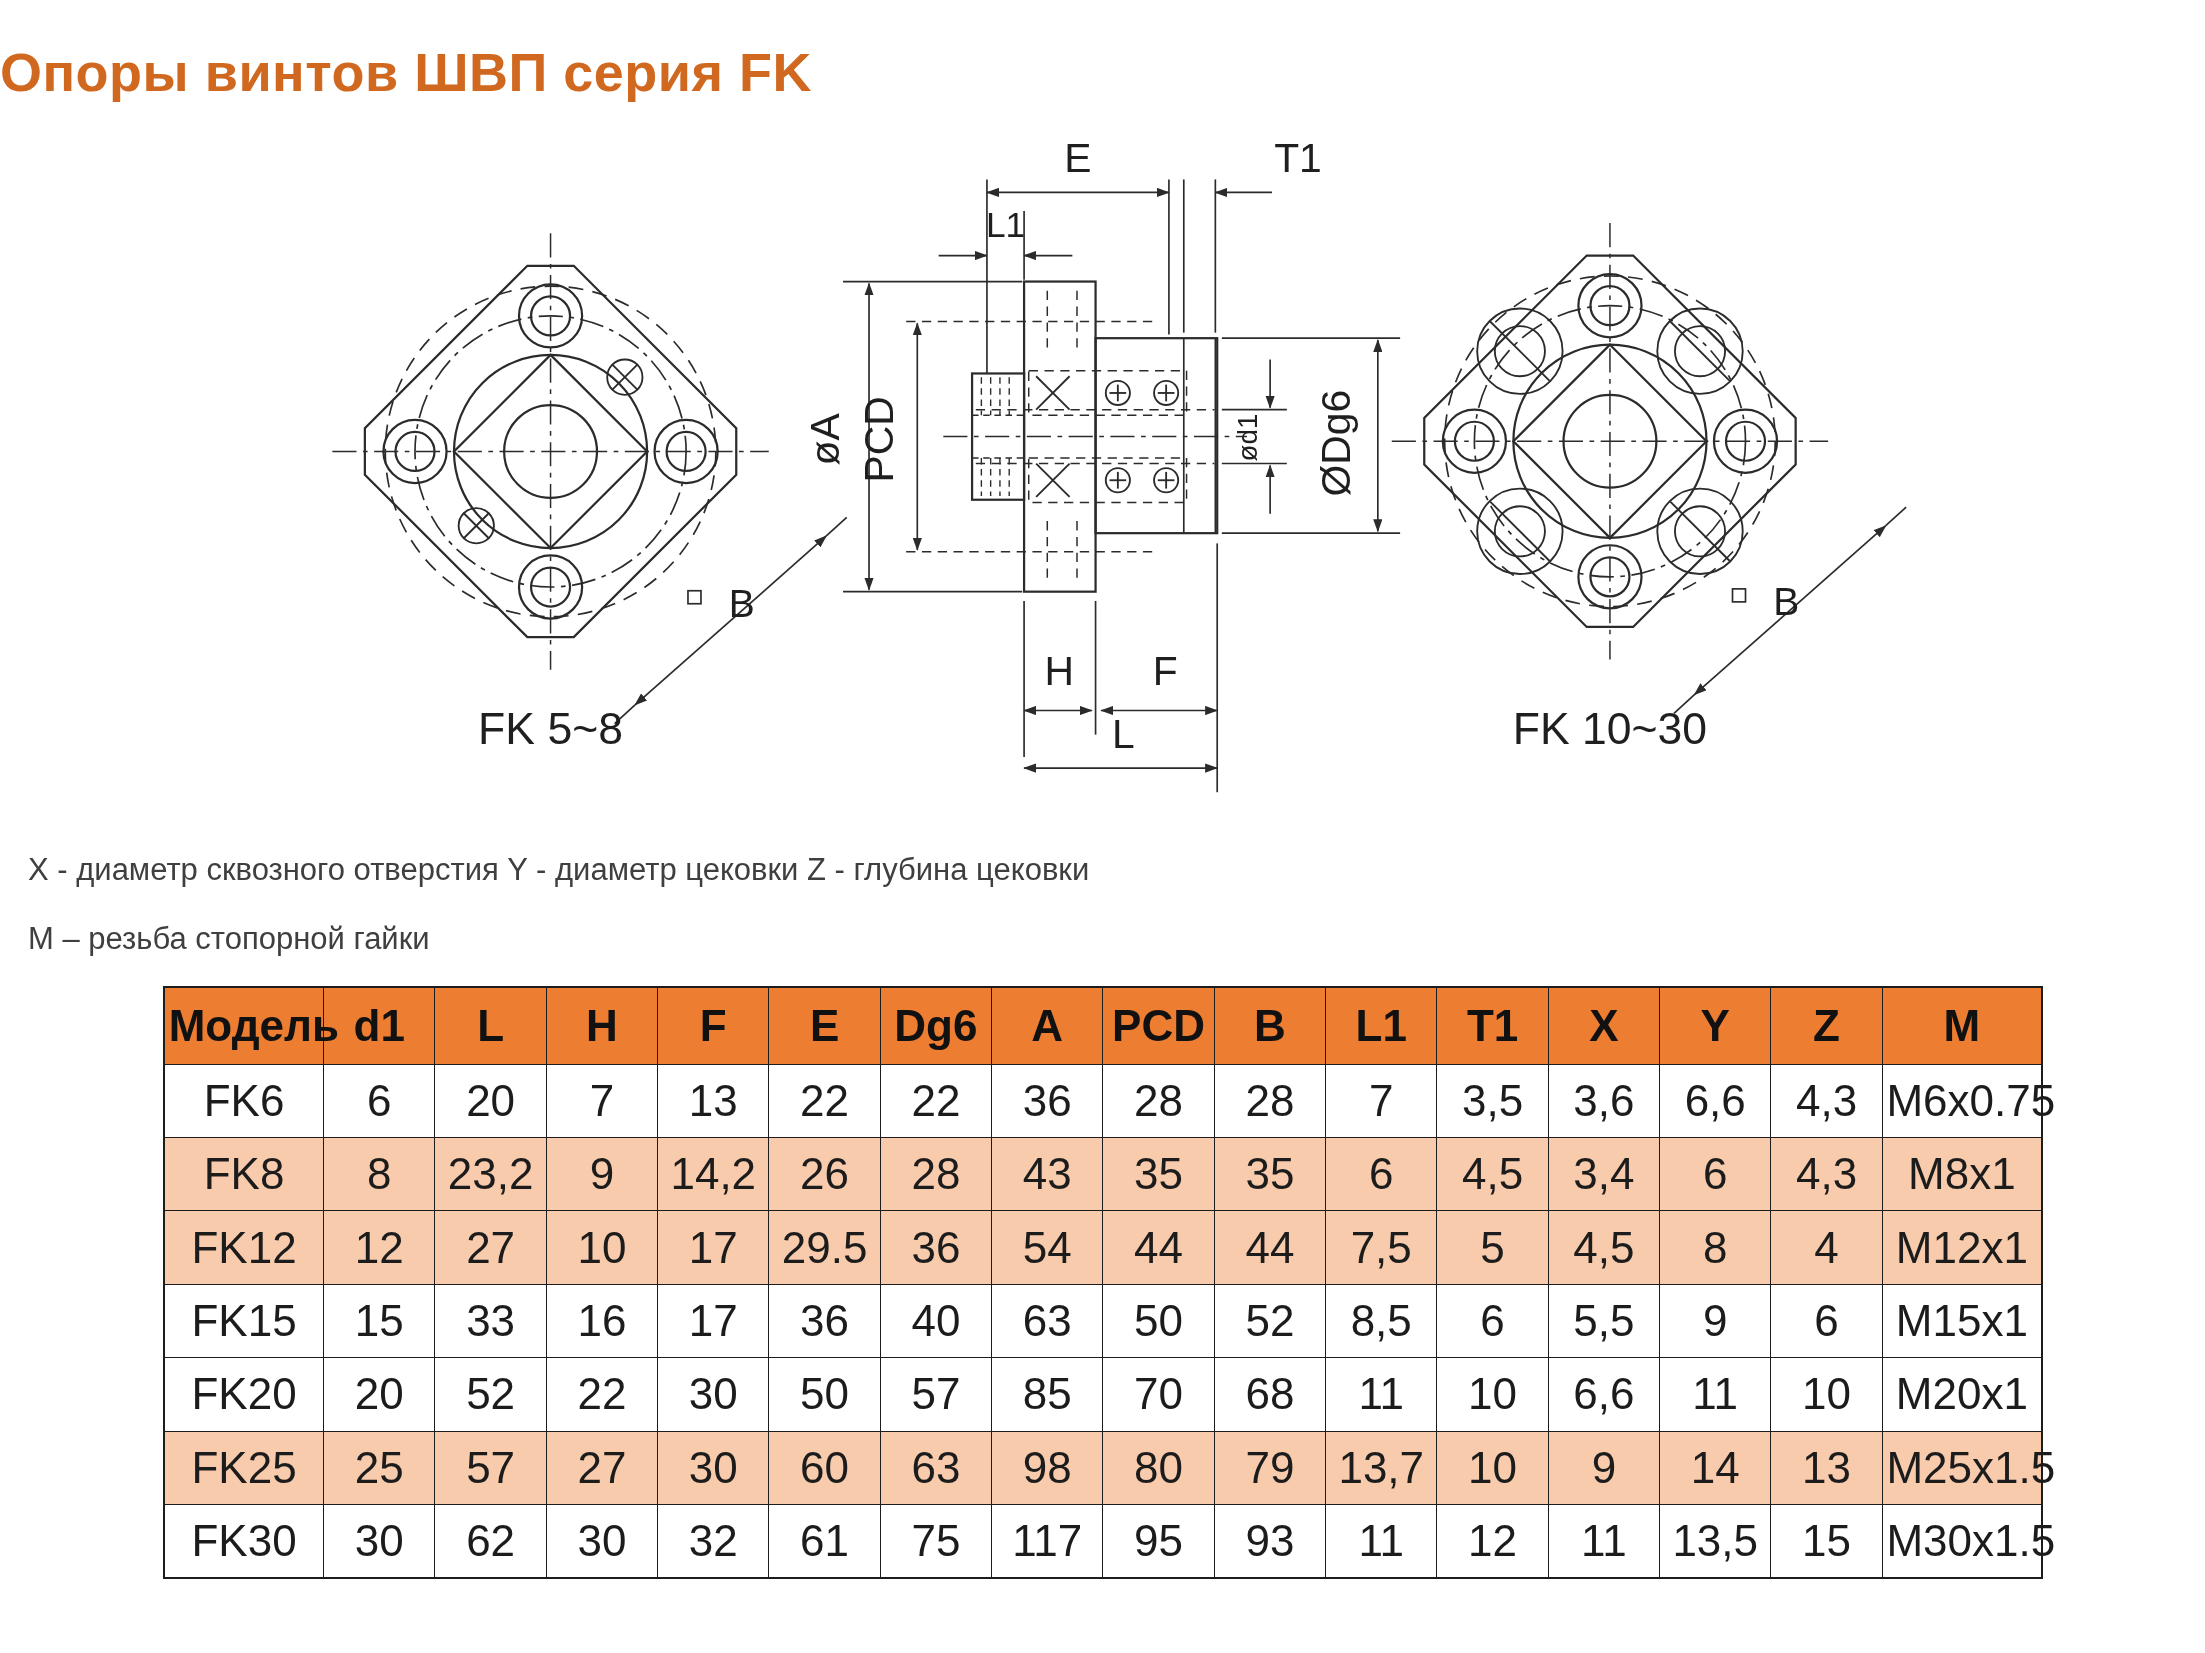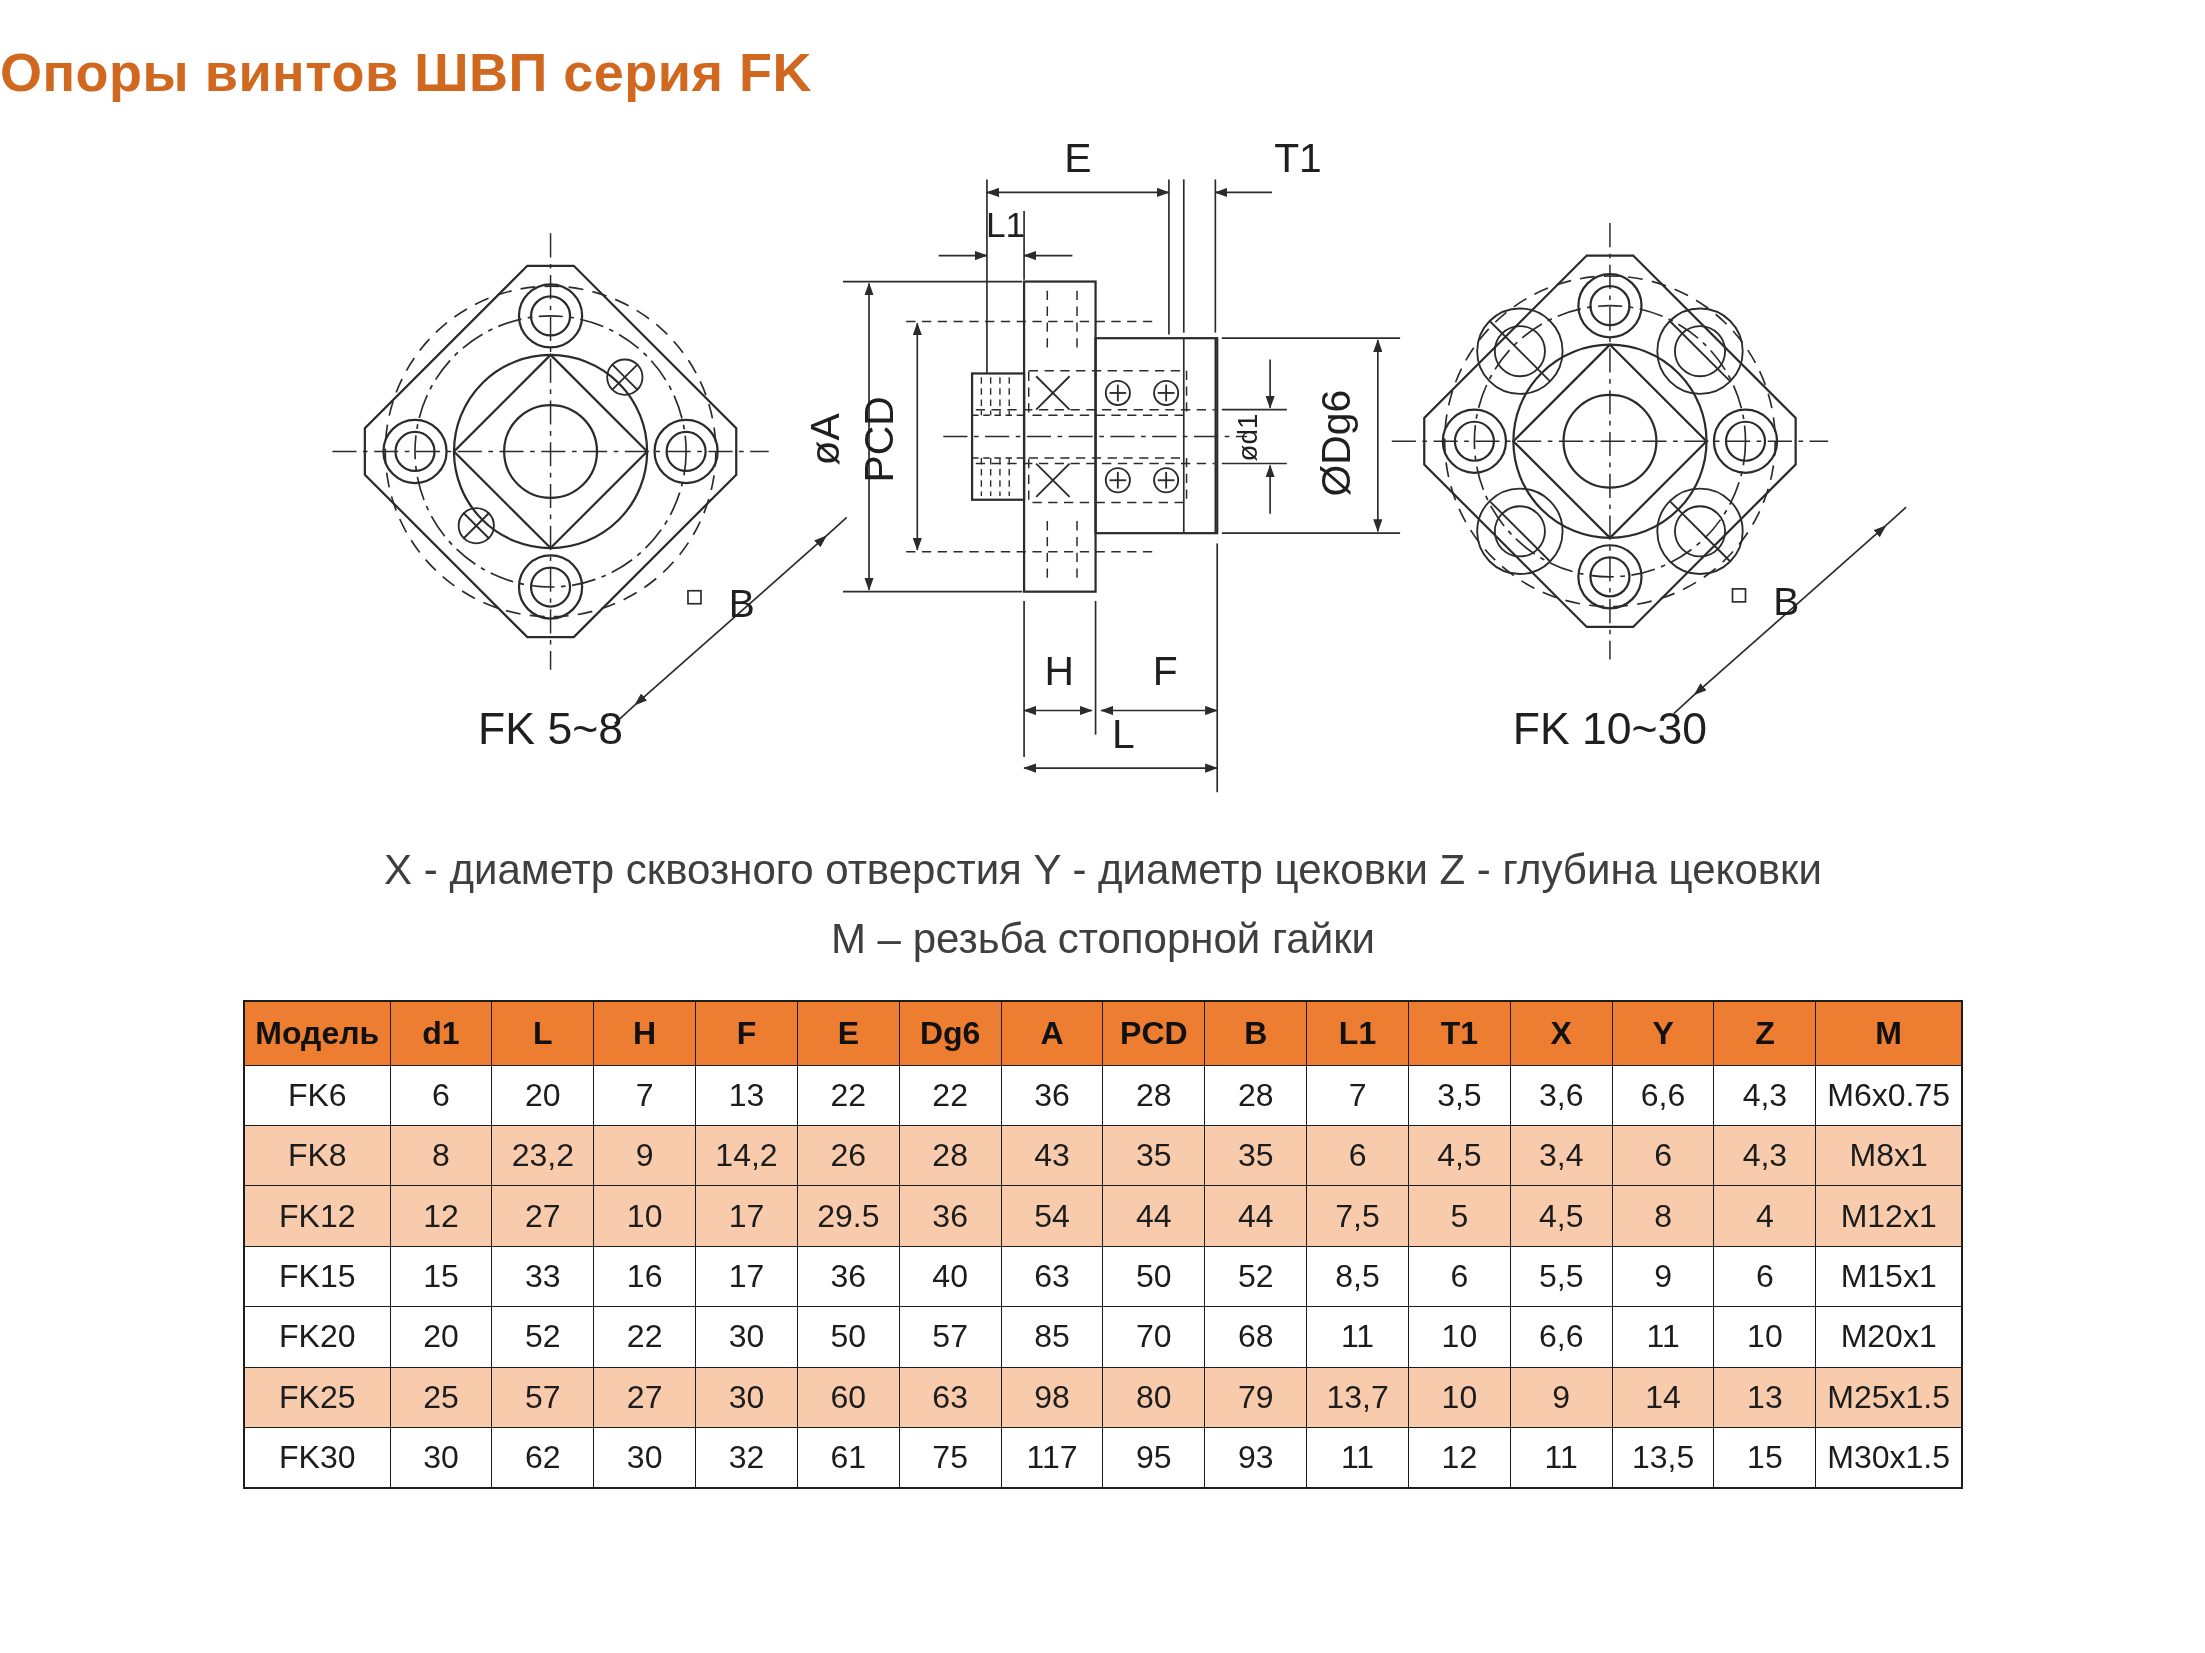--- a/index.html
+++ b/index.html
@@ -17,27 +17,27 @@
     font-family:"Liberation Sans", sans-serif;color:#1c1c1c;
   }
   .page-title{
     margin:41px 0 0 0;text-align:left;
     font-size:54px;font-weight:bold;color:var(--title-orange);
     letter-spacing:0.5px;
   }
   .drawing-wrap{width:1734px;height:701px;margin:3.7px auto 0;display:block;}
   svg text{font-family:"Liberation Sans", sans-serif;fill:#1f1f1f;}
   .note{
-    text-align:center;color:var(--note);font-size:42px;line-height:45px;
+    text-align:left;color:var(--note);font-size:31px;line-height:45px;
   }
   .note-1{margin:39px 28px 0;}
   .note-2{margin:24px 28px 0;}
   table.dims{
-    width:1720px;margin:39px auto 0;border-collapse:collapse;table-layout:fixed;
-    font-size:32px;border:2.8px solid var(--border);
+    width:1880px;margin:25px auto 0;border-collapse:collapse;table-layout:fixed;
+    font-size:44px;border:2.8px solid var(--border);
   }
   table.dims th{
     background:var(--header-orange);color:#111;font-weight:bold;
     border:1.9px solid var(--border);padding:13px 3.7px;text-align:center;
   }
   table.dims td{
     border:1.9px solid var(--border);padding:11.2px 3.7px;text-align:center;
     background:#ffffff;font-weight:normal;
   }
   table.dims tr.alt td{background:var(--row-alt);}

